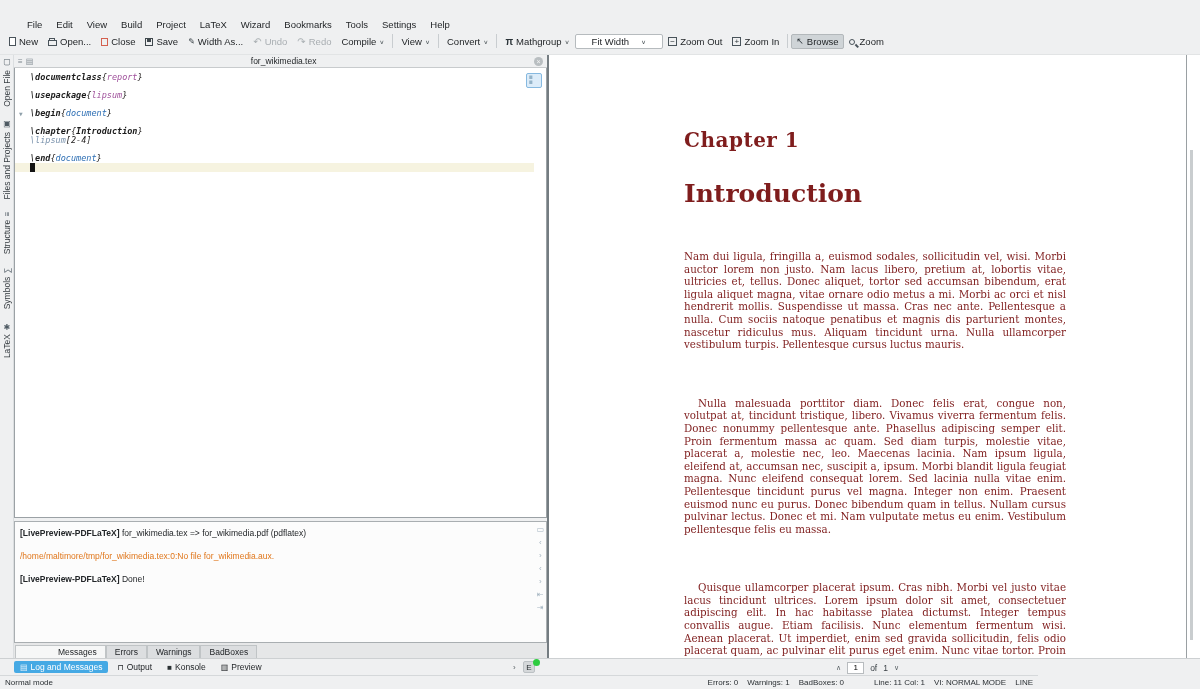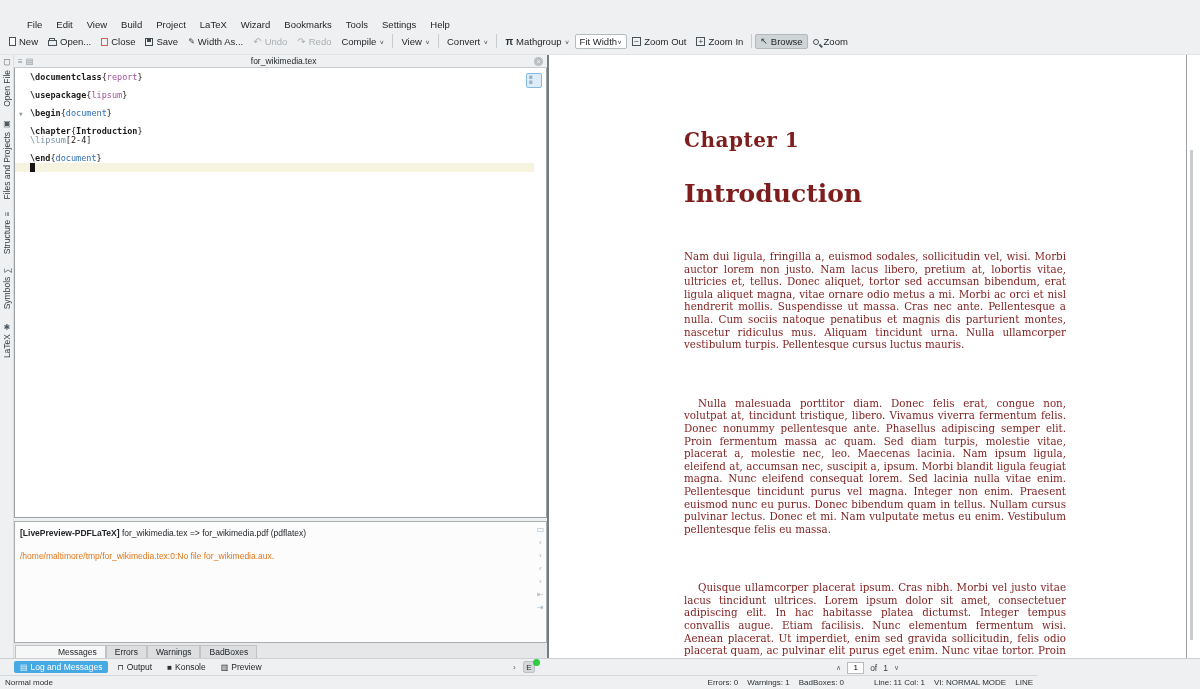--- a/index.html
+++ b/index.html
@@ -16,21 +16,21 @@
   .win-close{width:10px;height:10px;background:#262d30;border-radius:50%;color:#cfd4d6;font-size:8px;line-height:9px;text-align:center;}
   
   .menubar{position:absolute;left:0;top:16px;width:100%;height:18px;display:flex;align-items:center;padding-left:20px;font-size:9.5px;background:#eff0f1;}
   .menu-item{padding:0 7px;line-height:18px;}
   
   .toolbar{position:absolute;left:0;top:34px;width:100%;height:21px;display:flex;align-items:flex-start;padding-left:4px;font-size:9.5px;background:#eff0f1;border-bottom:1px solid #e2e4e5;}
   .tbtn{display:inline-flex;align-items:center;gap:3px;padding:2px 5px;border-radius:2px;white-space:nowrap;}
   .tbtn.disabled{color:#a9aeb2;}
   .tbtn.checked{background:#cfd4d7;border:1px solid #b3b8bb;padding:1px 4px;}
   .tb-sep{width:1px;height:14px;background:#c9cdd0;margin:0 3px;}
-  .combo{background:#fff;border:1px solid #b6bbbe;border-radius:2px;padding:1px 4px;display:inline-flex;gap:0;align-items:center;}
+  .combo{background:#fff;border:1px solid #b6bbbe;border-radius:2px;padding:1px 16px;display:inline-flex;gap:12px;align-items:center;}
   .chev{font-size:7px;color:#5b6periods467;transform:scaleY(.8);color:#596165;}
   
   .ic{display:inline-block;position:relative;flex:none;}
   .ic-doc{width:7px;height:9px;border:1px solid #49535a;background:#fff;}
   .ic-folder{width:9px;height:6px;border:1px solid #49535a;margin-top:3px;}
   .ic-folder::before{content:"";position:absolute;left:0;top:-3px;width:4px;height:2px;border:1px solid #49535a;border-bottom:none;}
   .ic-closered{width:7px;height:8px;border:1px solid #d4604f;}
   .ic-save{width:8px;height:8px;border:1px solid #3f484d;}
   .ic-save::after{content:"";position:absolute;left:1px;top:0;width:4px;height:3px;background:#3f484d;}
   .ic-pencil{font-size:8px;color:#3f484d;}
@@ -44,21 +44,21 @@
   .main{position:absolute;left:0;top:55px;width:1200px;height:603px;display:flex;}
   .sidetabs{width:14px;background:#eff0f1;border-right:1px solid #dbdee0;display:flex;flex-direction:column;align-items:center;padding-top:3px;gap:13px;}
   .sidetab{writing-mode:vertical-rl;transform:rotate(180deg);font-size:8.5px;color:#353b40;display:flex;align-items:center;gap:3px;}
   .sidetab .ticon{font-size:8px;color:#4e5революции86a;color:#4e5a63;}
   
   .leftpane{width:533px;display:flex;flex-direction:column;background:#eff0f1;}
   .tabbar{height:13px;display:flex;align-items:center;font-size:8.5px;background:#eff0f1;border-bottom:1px solid #c8cbcd;padding:0 4px;}
   .tabbar .ticons{display:flex;gap:3px;font-size:8px;color:#7e8890;}
   .tabbar .tname{flex:1;text-align:center;color:#232629;}
   .tab-close{width:9px;height:9px;border-radius:50%;background:#b9bec1;color:#f4f5f5;font-size:7px;line-height:9px;text-align:center;}
-  .editor{flex:1;background:#fff;border:1px solid #9ba1a5;border-top:none;position:relative;font-family:"DejaVu Sans Mono",monospace;font-size:8.5px;line-height:9px;padding:5px 12px 0 15px;overflow:hidden;color:#1f1c1b;}
+  .editor{flex:1;background:#fff;border:1px solid #9ba1a5;border-top:none;position:relative;font-family:"DejaVu Sans Mono",monospace;font-size:8.5px;line-height:9px;padding:5px 12px 0 15px;overflow:hidden;color:#1f1c1b;font-style:italic;}
   .code-line{height:9px;white-space:pre;position:relative;}
   .code-line.current{background:#f6f3e0;margin-left:-15px;padding-left:15px;}
   .fold{position:absolute;left:-11px;top:1px;color:#8fa0aa;font-size:6px;line-height:7px;}
   .t-kw{font-weight:bold;color:#1b1b1b;}
   .t-pl{color:#1f1c1b;}
   .t-val{color:#a0529c;}
   .t-env{color:#2e6fb4;}
   .t-cmd{color:#7b93ad;}
   .t-strong{font-weight:bold;color:#1b1b1b;}
   .cursor{display:inline-block;width:5px;height:9px;background:#141414;vertical-align:top;}
@@ -254,20 +254,21 @@
             <div class="code-line current"><span class="cursor"></span></div>
           </div>
         <div class="minimap">≡<br>≡</div>
       </div>
 
       <div class="hsplit"></div>
 
       <div class="logpanel">
         <div class="log-line"><span class="log-prefix">[LivePreview-PDFLaTeX]</span><span> for_wikimedia.tex =&gt; for_wikimedia.pdf (pdflatex)</span></div>
         <div class="log-line log-warning"><span>/home/maltimore/tmp/for_wikimedia.tex:0:No file for_wikimedia.aux.</span></div>
+        <div class="log-line"><span class="log-prefix">[LivePreview-PDFLaTeX]</span><span> Done!</span></div>
         <div class="lognav">
           <span>▭</span>
           <span>‹</span>
           <span>›</span>
           <span>‹</span>
           <span>›</span>
           <span>⇤</span>
           <span>⇥</span>
         </div>
       </div>

